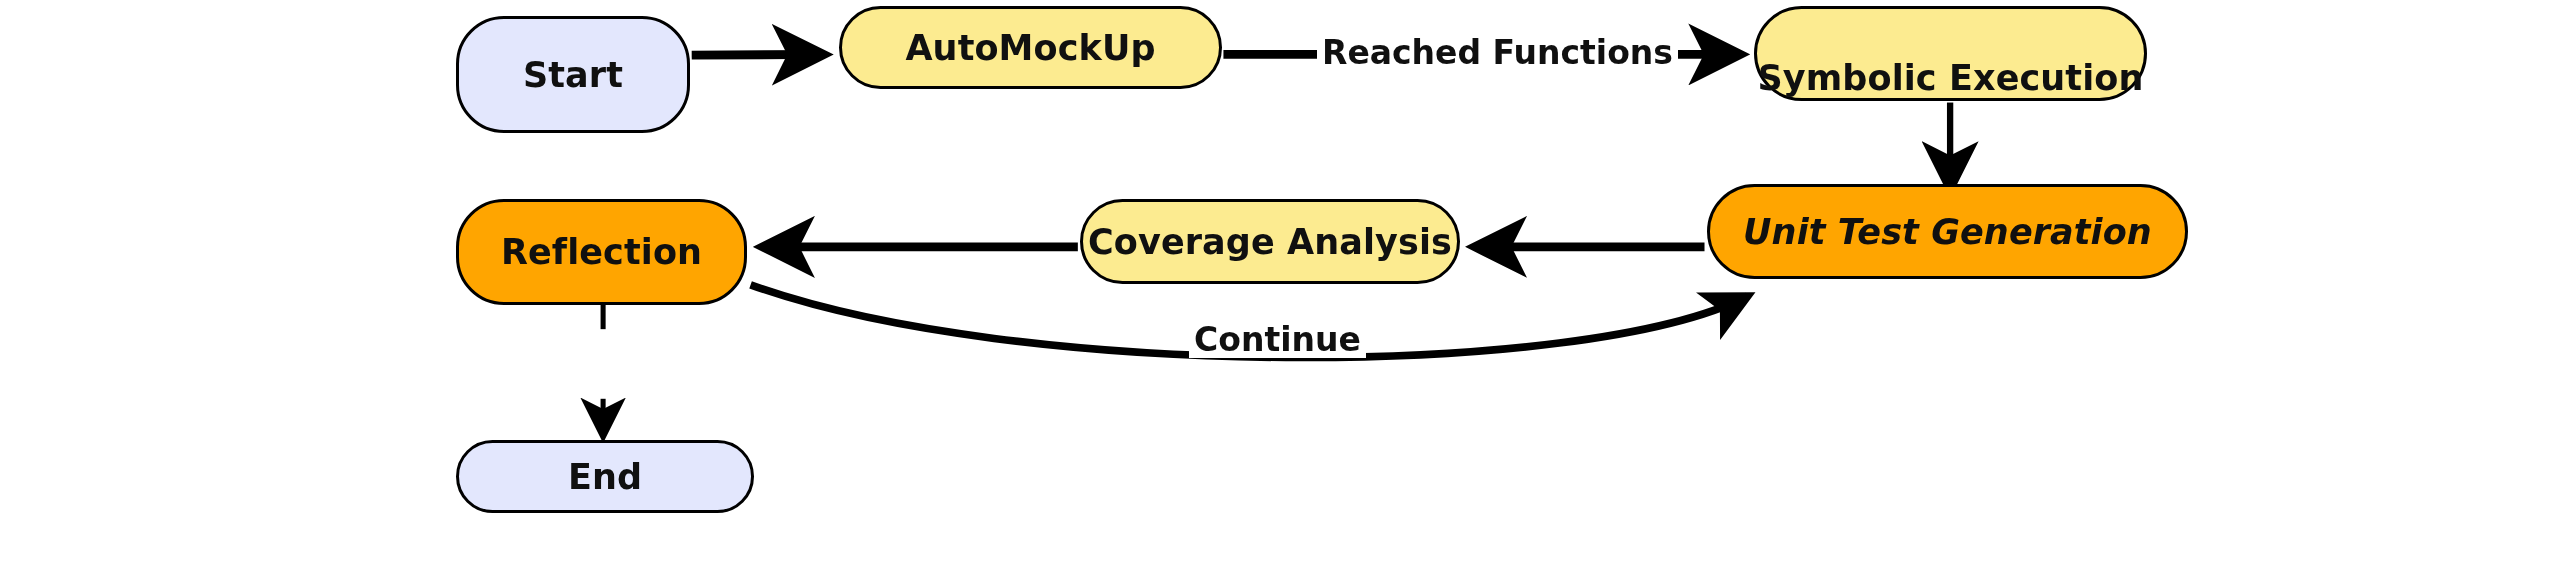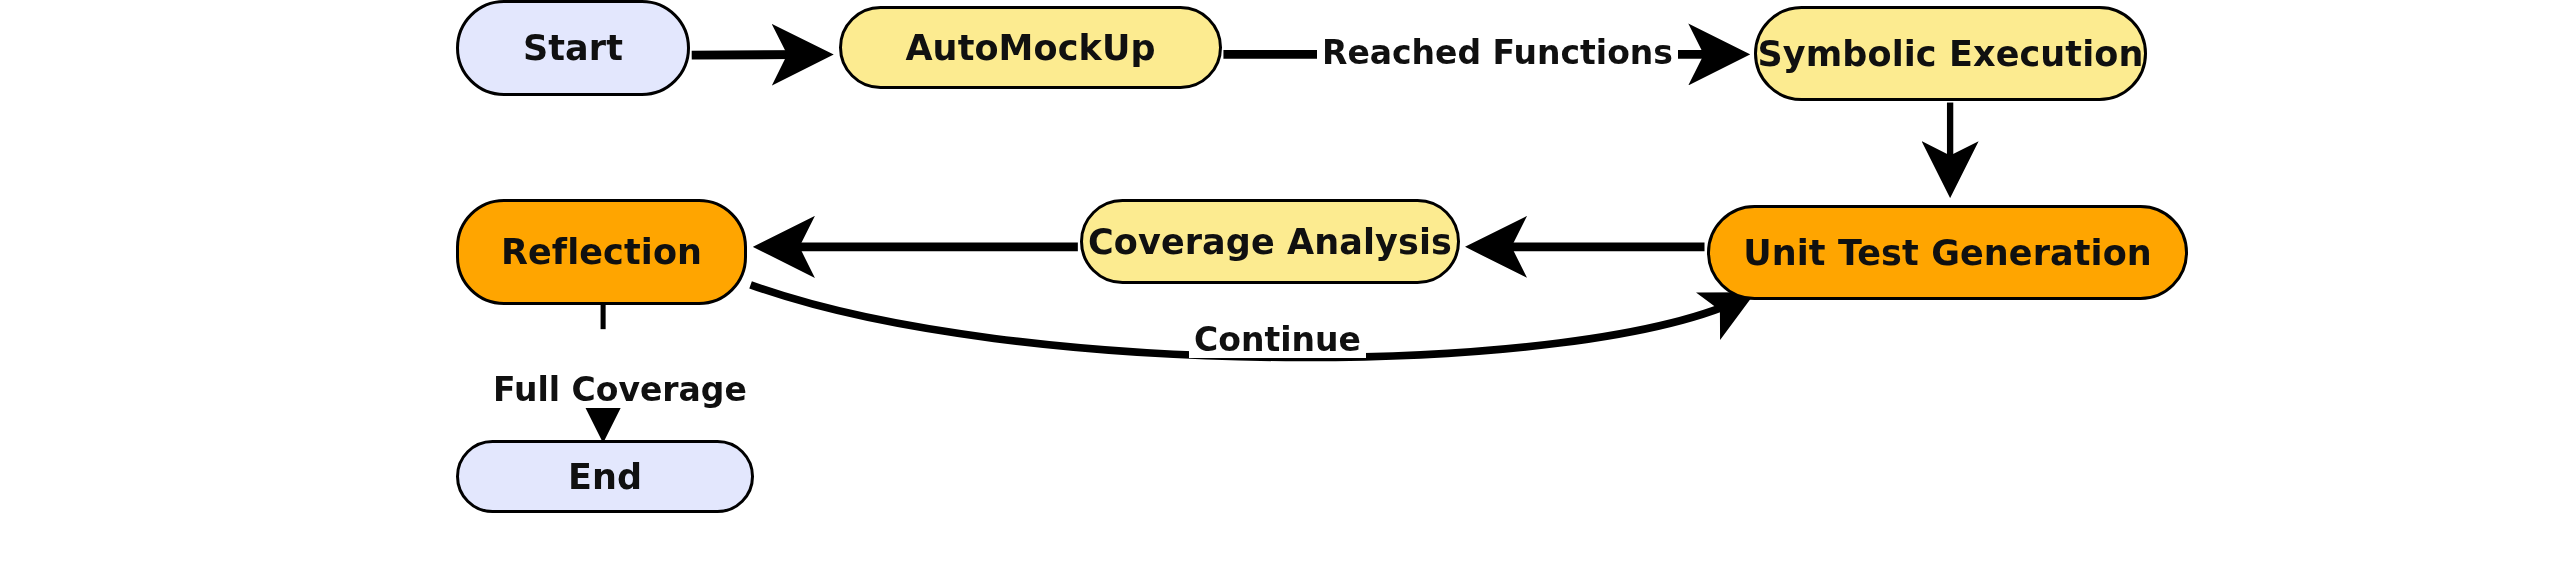--- a/index.html
+++ b/index.html
@@ -91,49 +91,48 @@
     <g>
       <path d="M 1185 450 C 1600 600, 2500 600, 2760 468" fill="none" stroke="#000000" stroke-width="12" marker-end="url(#arrow)"></path>
     </g>
 
     <g>
       <line x1="952" y1="468" x2="952" y2="520" stroke="#000000" stroke-width="8"></line>
       <line x1="952" y1="630" x2="952" y2="688" stroke="#000000" stroke-width="8" marker-end="url(#arrowthin)"></line>
     </g>
   </svg>
 
-  <div class="node" style="left:456px; top:0; width:234px; height:96px; background:#e3e7fd;">
+  <div class="node" style="left:456px; top:16px; width:234px; height:117px; background:#e3e7fd;">
     <span class="node-label">Start</span>
   </div>
 
   <div class="node" style="left:839px; top:6.3px; width:383px; height:83px; background:#fceb90;">
     <span class="node-label">AutoMockUp</span>
   </div>
 
-  <div class="node" style="left:1754px; top:6.3px; width:393px; height:95px; background:#fceb90;">
+  <div class="node" style="left:1754px; top:6.3px; width:393px; height:95px; background:#fceb90;align-items:flex-end;">
     <span class="node-label">Symbolic Execution</span>
   </div>
 
-  <div class="node" style="left:1707px; top:205px; width:481px; height:95px; background:#ffa500;">
+  <div class="node" style="left:1707px; top:184px; width:481px; height:95px; background:#ffa500;font-style:italic;">
     <span class="node-label">Unit Test Generation</span>
   </div>
 
   <div class="node" style="left:1080px; top:199px; width:380px; height:85px; background:#fceb90;">
     <span class="node-label">Coverage Analysis</span>
   </div>
 
   <div class="node" style="left:456px; top:199px; width:291px; height:106px; background:#ffa500;">
     <span class="node-label">Reflection</span>
   </div>
 
   <div class="node" style="left:456px; top:440px; width:298px; height:73px; background:#e3e7fd;">
     <span class="node-label">End</span>
   </div>
 
   <div class="edge-label" style="left:1317px; top:35px;">Reached Functions</div>
 
   <div class="edge-label" style="left:1189px; top:322px;">Continue</div>
 
 
-  <div class="edge-label" style="left:488px; top:372px;">Full Coverage</div>
 
 </div>
 
 
 </body></html>

